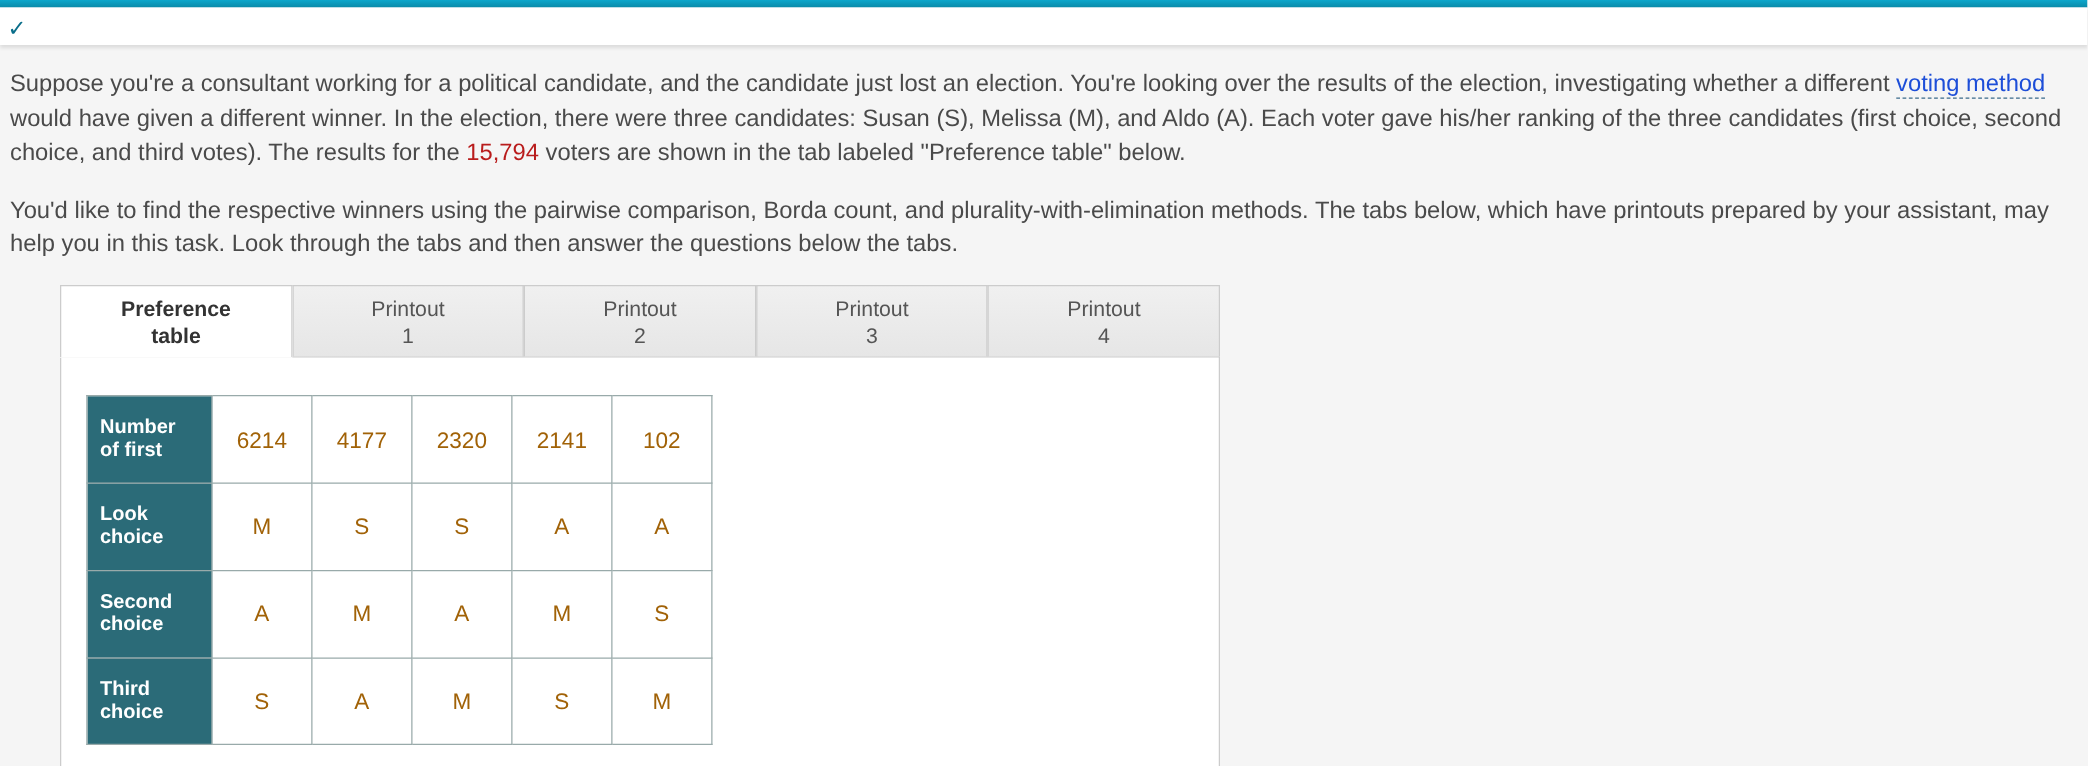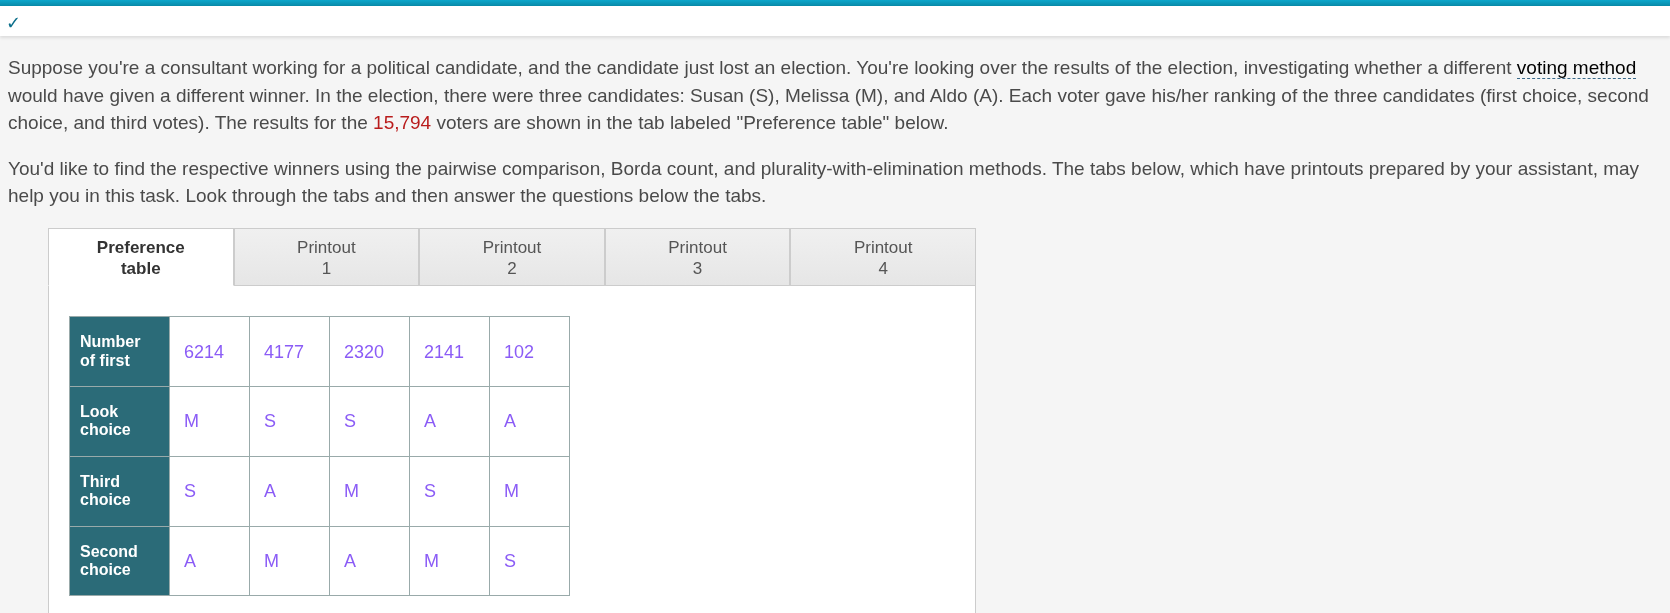--- a/index.html
+++ b/index.html
@@ -27,21 +27,21 @@
     font-size: 18px;
   }
   .content {
     padding: 18px 8px 0 8px;
     font-size: 19px;
     line-height: 1.45;
     color: #4a4a4a;
   }
   .para { margin-bottom: 18px; }
   .link {
-    color: #000000;
+    color: #1d4ed8;
     border-bottom: 1px dashed #3a6a8a;
     cursor: pointer;
   }
   .num { color: #b91c1c; }
 
   .tabs-area {
     margin: 10px 0 0 40px;
     width: 928px;
   }
   .tabs {
@@ -76,23 +76,24 @@
     min-height: 250px;
   }
 
   table.pref {
     border-collapse: collapse;
     font-size: 18px;
   }
   table.pref td, table.pref th {
     border: 1px solid #9aa;
     padding: 6px 14px;
+    text-align: center;
     min-width: 80px;
     height: 40px;
-    color: #8b5cf6;
+    color: #a16207;
     background: #fff;
   }
   table.pref th {
     background: #2b6b78;
     color: #fff;
     font-weight: 600;
     text-align: left;
     padding: 16px 10px;
     line-height: 1.15;
     font-size: 16px;
@@ -164,38 +165,38 @@
             <span>choice</span>
           </th>
           <td>M</td>
           <td>S</td>
           <td>S</td>
           <td>A</td>
           <td>A</td>
         </tr>
         <tr>
           <th>
+            <span>Second</span><br>
+            <span>choice</span>
+          </th>
+          <td>A</td>
+          <td>M</td>
+          <td>A</td>
+          <td>M</td>
+          <td>S</td>
+        </tr>
+        <tr>
+          <th>
             <span>Third</span><br>
             <span>choice</span>
           </th>
           <td>S</td>
           <td>A</td>
           <td>M</td>
           <td>S</td>
           <td>M</td>
-        </tr>
-        <tr>
-          <th>
-            <span>Second</span><br>
-            <span>choice</span>
-          </th>
-          <td>A</td>
-          <td>M</td>
-          <td>A</td>
-          <td>M</td>
-          <td>S</td>
         </tr>
       </tbody>
         </table>
     </div>
   </div>
 
 </div>
 
 </body></html>

